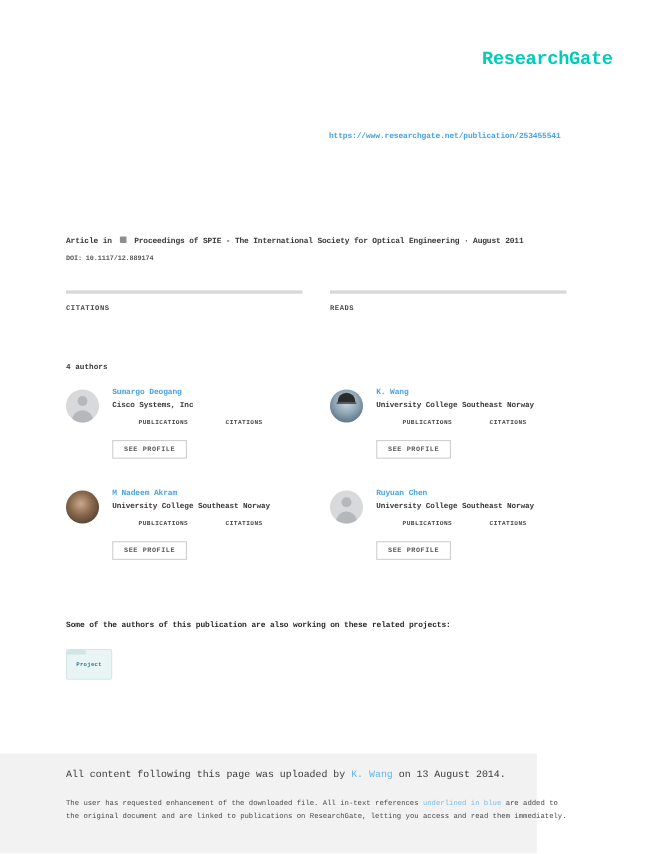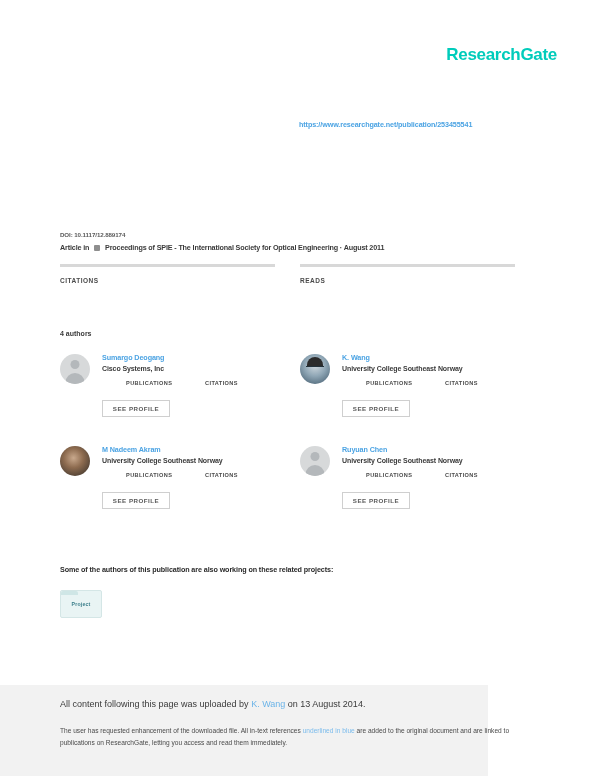--- a/index.html
+++ b/index.html
@@ -2,39 +2,39 @@
 <html><head>
 <meta charset="utf-8">
 <style>
   * { box-sizing: border-box; margin: 0; padding: 0; }
   html, body {
     width: 600px; height: 776px;
     background: #ffffff;
     font-family: "Liberation Sans", sans-serif;
     overflow: hidden;
   }
-  .page { position: relative; width: 600px; height: 776px; background:#fff; }
+  .page { position: relative; width: 600px; height: 776px; background:#fff;font-family:Liberation Mono, monospace; }
 
   
   .rg-logo {
     position:absolute; right:43px; top:45px;
     font-size:17px; font-weight:bold; letter-spacing:-0.3px;
     color:#00ccbb; white-space:nowrap;
   }
   .profile-url {
     position:absolute; left:299px; top:120px;
     font-size:7.2px; font-weight:bold; color:#4ba3e3;
     letter-spacing:-0.1px; white-space:nowrap;
   }
 
   
   .meta-line {
     position:absolute; left:60px; top:215px;
     font-size:7.2px; font-weight:bold; color:#3a3a3a;
-    white-space:nowrap; letter-spacing:-0.15px;margin-top:28px;
+    white-space:nowrap; letter-spacing:-0.15px;
   }
   .meta-line .label-article { color:#3a3a3a; }
   .meta-line .src-icon{
     display:inline-block; width:6px; height:6px;
     background:#8e8e8e; border-radius:1px;
     vertical-align:-0.5px; margin:0 3px;
   }
   .doi-line {
     position:absolute; left:60px; top:231px;
     font-size:6.2px; font-weight:bold; color:#5a5a5a;

